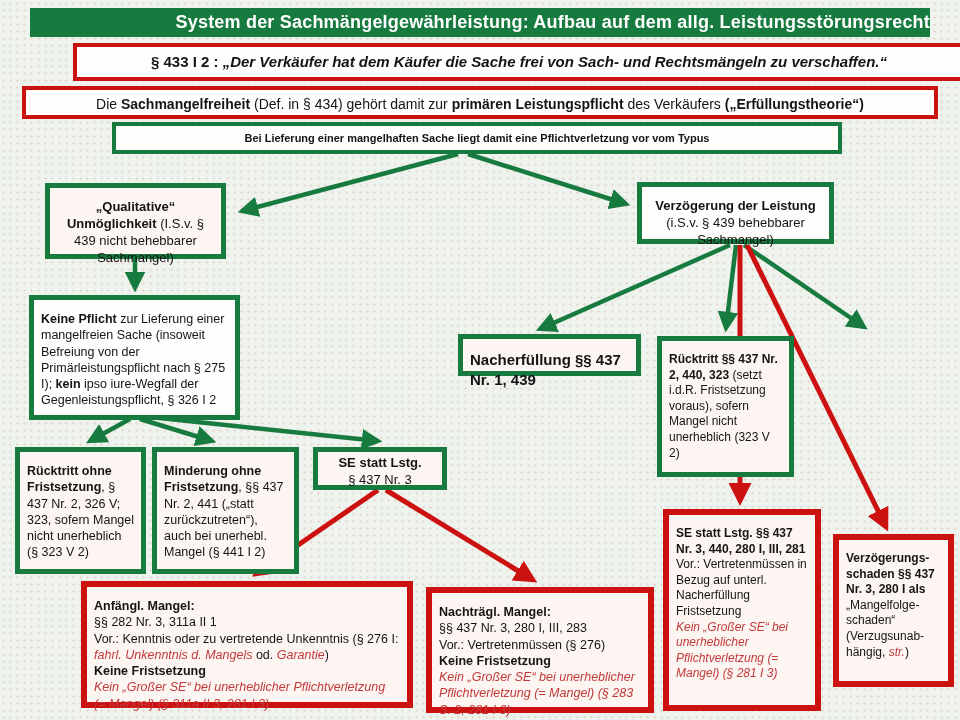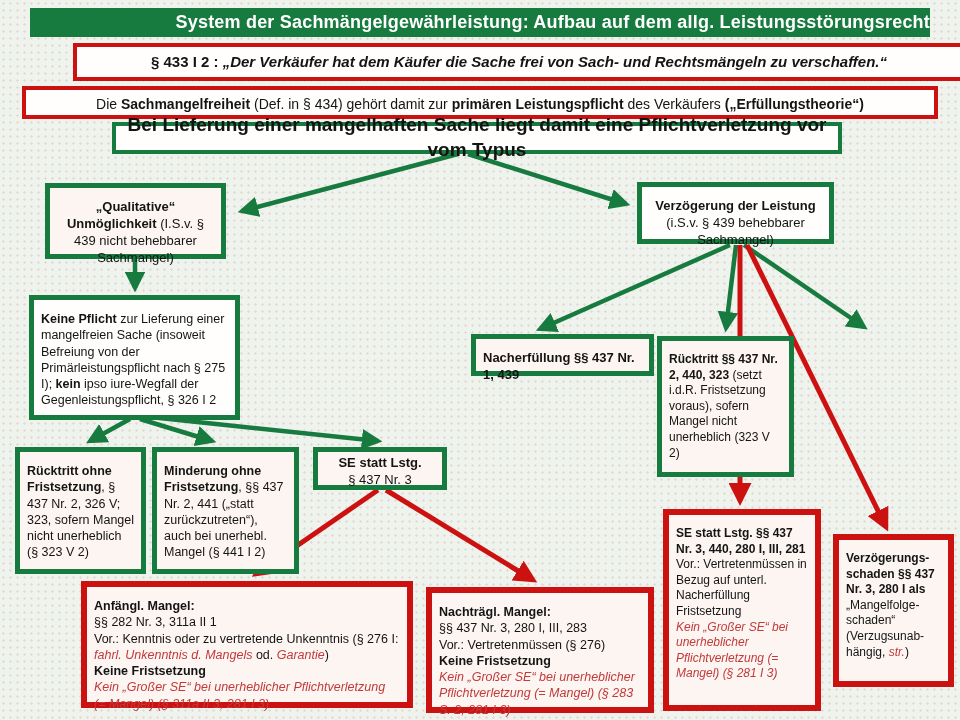--- a/index.html
+++ b/index.html
@@ -21,21 +21,21 @@
   .vcenter{display:flex;align-items:center;justify-content:center;}
   .redtxt{color:#c23a3a;font-style:italic;}
   .banner{
     position:absolute;left:30px;top:8px;width:900px;height:29px;z-index:2;
     background:#177a3e;color:#ffffff;font-weight:bold;font-size:18px;
     display:flex;align-items:center;justify-content:flex-end;letter-spacing:.2px;
   }
   .s1{left:73px;top:43px;width:892px;height:38px;border:4px solid #cc1111;font-size:15px;font-weight:bold;}
   .s1 .quote{font-style:italic;}
   .s2{left:22px;top:86px;width:916px;height:33px;border:4px solid #cc1111;font-size:14px;align-items:flex-end;}
-  .s3{left:112px;top:122px;width:730px;height:32px;border:4px solid #177a3e;font-size:19px;font-weight:bold;}
+  .s3{left:112px;top:122px;width:730px;height:32px;border:4px solid #177a3e;font-size:11px;font-weight:bold;}
   .small{font-size:12px;}
   b{font-weight:bold;}
 </style>
 </head>
 <body>
 
 <div id="page">
 
   <svg id="arrows" width="960" height="720" viewBox="0 0 960 720">
     <defs>
@@ -98,21 +98,21 @@
   </div>
 
   <div class="box gb" style="left:152px;top:447px;width:147px;height:127px;">
     <b>Minderung ohne Fristsetzung</b><span>, §§ 437 Nr. 2, 441 („statt zurückzutreten“), auch bei unerhebl. Mangel (§ 441 I 2)</span>
   </div>
 
   <div class="box gb center" style="left:313px;top:447px;width:134px;height:43px;font-size:13px;padding-top:3px;">
     <b style="display:block;">SE statt Lstg.</b><span>§ 437 Nr. 3</span>
   </div>
 
-  <div class="box gb" style="left:458px;top:334px;width:183px;height:42px;font-size:13px;margin-left:13px;">
+  <div class="box gb" style="left:458px;top:334px;width:183px;height:42px;font-size:15px;">
     <b>Nacherfüllung §§ 437 Nr. 1, 439</b>
   </div>
 
   <div class="box gb small" style="left:657px;top:336px;width:137px;height:141px;">
     <b>Rücktritt §§ 437 Nr. 2, 440, 323</b><span> (setzt i.d.R. Fristsetzung voraus), sofern Mangel nicht unerheblich (323 V 2)</span>
   </div>
 
 
   <div class="box rb small" style="left:663px;top:509px;width:158px;height:202px;">
     <b style="display:block;">SE statt Lstg. §§ 437 Nr. 3, 440, 280 I, III, 281</b>

